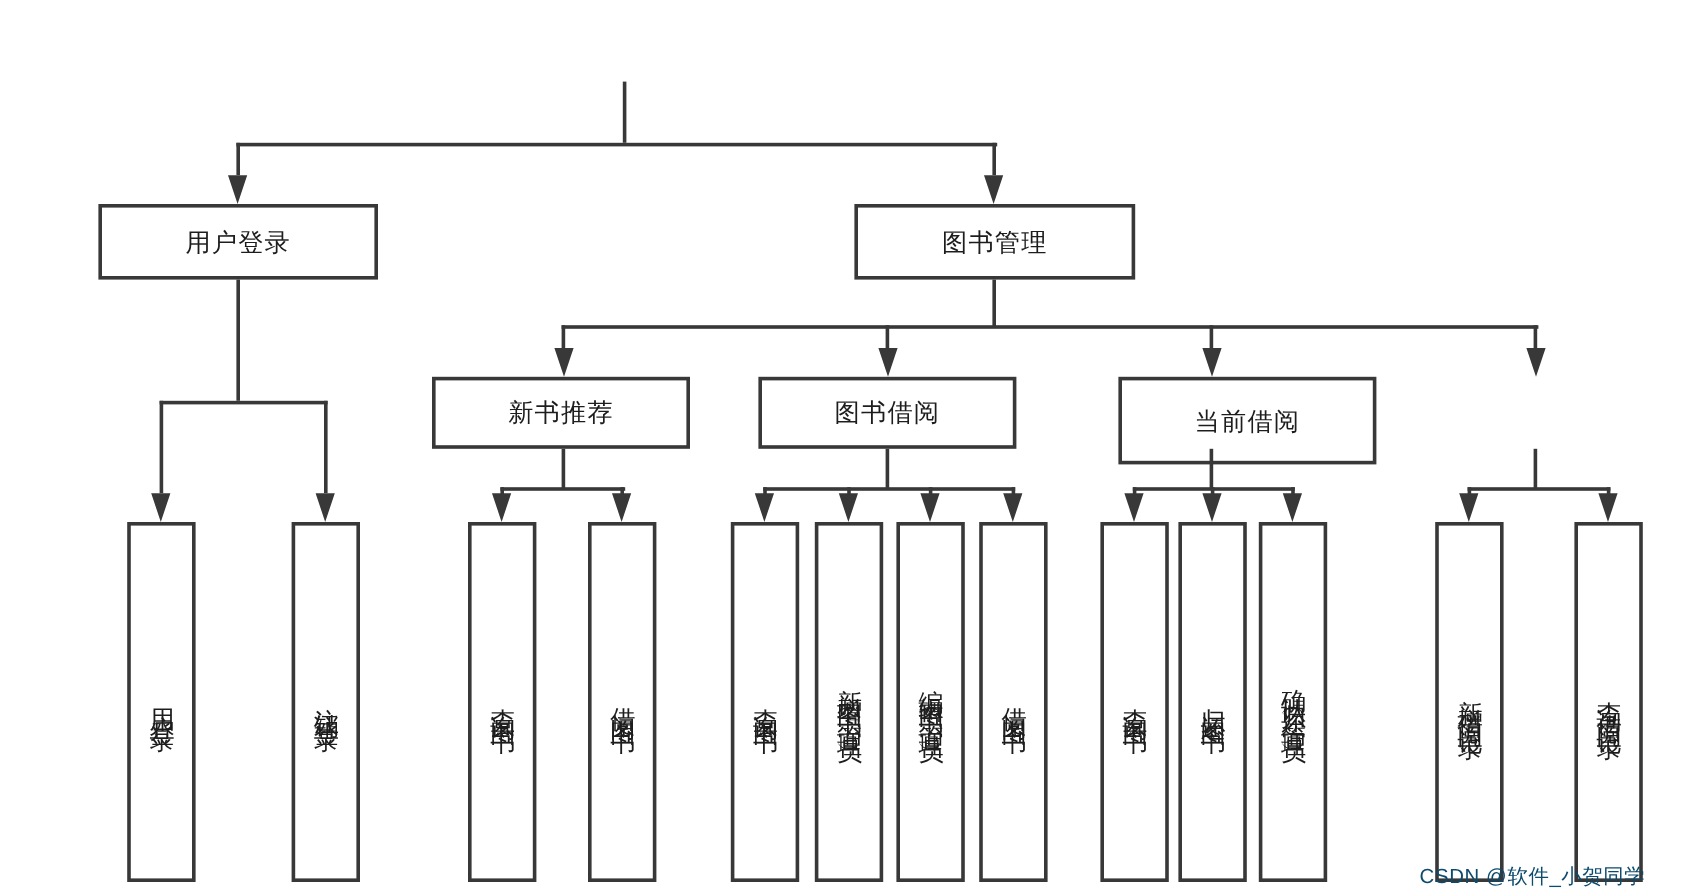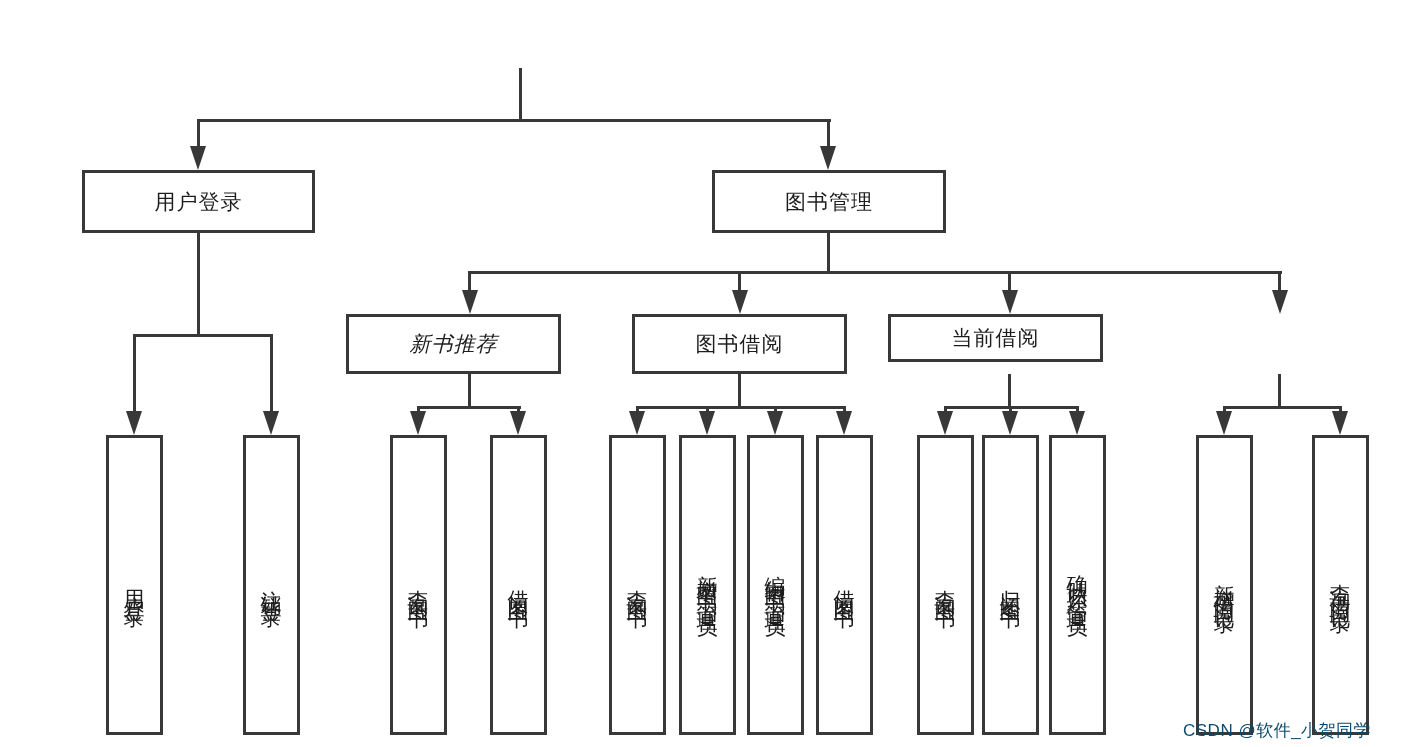--- a/index.html
+++ b/index.html
@@ -26,29 +26,29 @@
 
 
   <div class="box" style="left:82px;top:170px;width:233px;height:63px;">
     <span>用户登录</span>
   </div>
 
   <div class="box" style="left:712px;top:170px;width:234px;height:63px;">
     <span>图书管理</span>
   </div>
 
-  <div class="box" style="left:346px;top:314px;width:215px;height:60px;font-style:italic;">
+  <div class="box" style="left:360px;top:314px;width:215px;height:60px;">
     <span>新书推荐</span>
   </div>
 
   <div class="box" style="left:632px;top:314px;width:215px;height:60px;text-align:right;">
     <span>图书借阅</span>
   </div>
 
-  <div class="box" style="left:888px;top:314px;width:215px;height:48px;">
+  <div class="box" style="left:932px;top:314px;width:215px;height:73px;">
     <span>当前借阅</span>
   </div>
 
 
   <div class="box leaf" style="left:106px;">
     <span class="vt">用户登录</span>
   </div>
   <div class="box leaf" style="left:243px;">
     <span class="vt">注销登录</span>
   </div>

